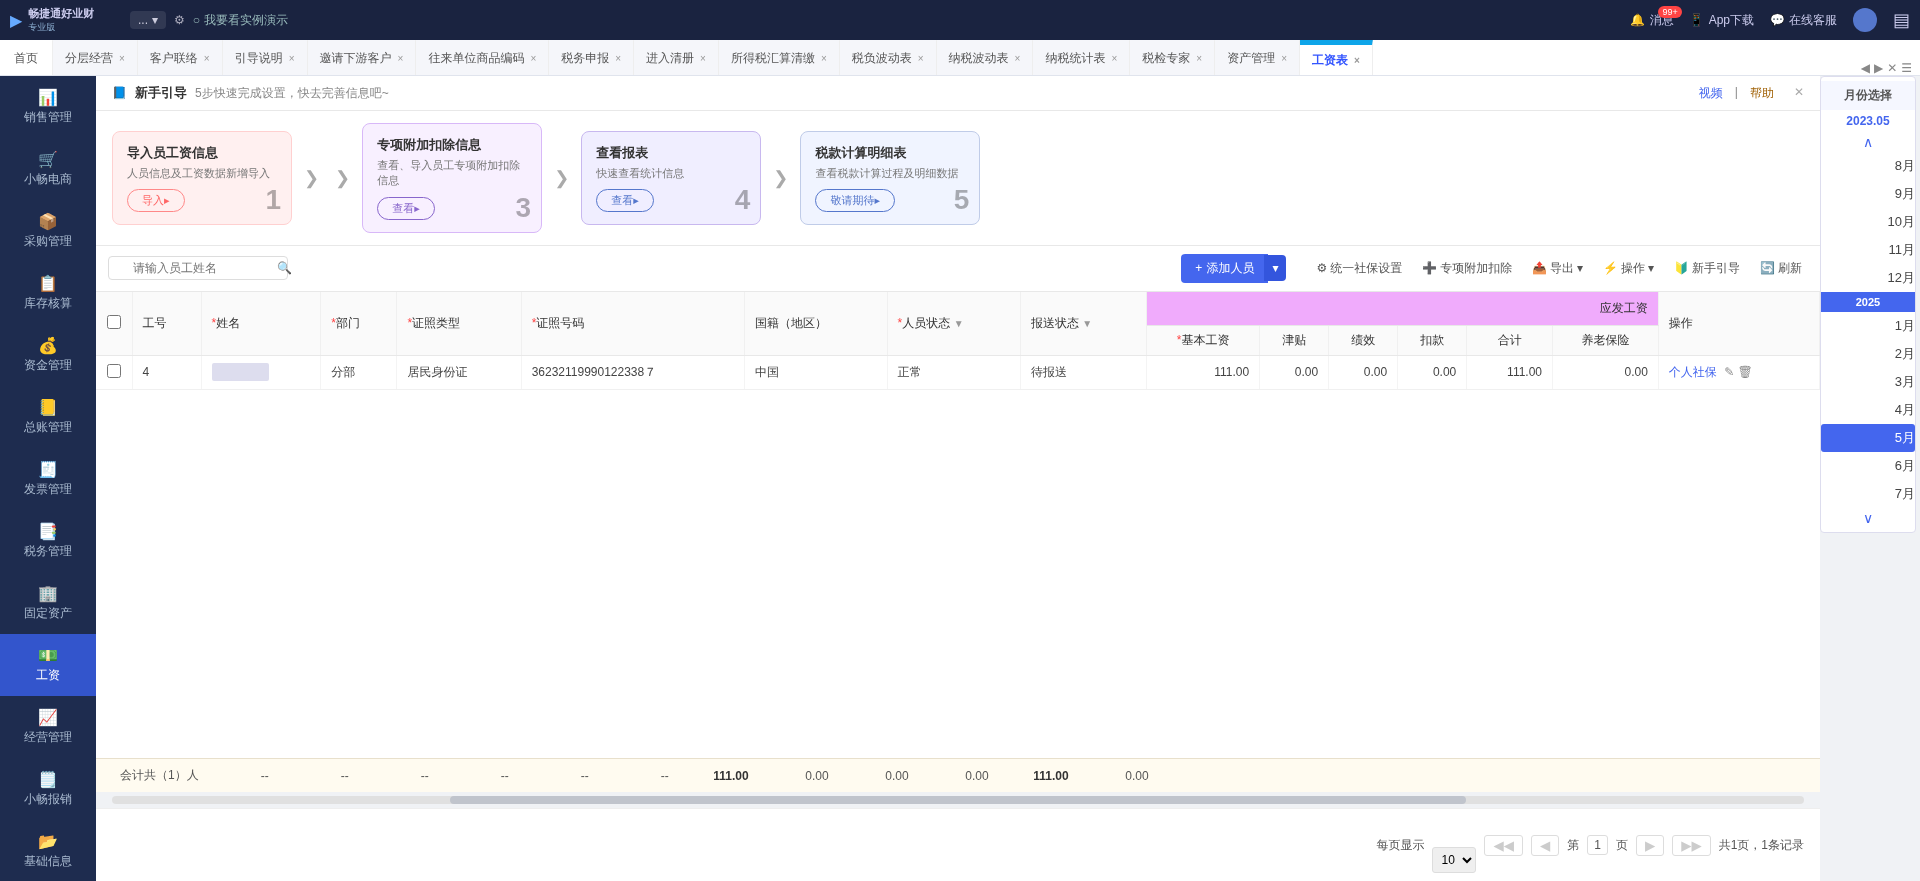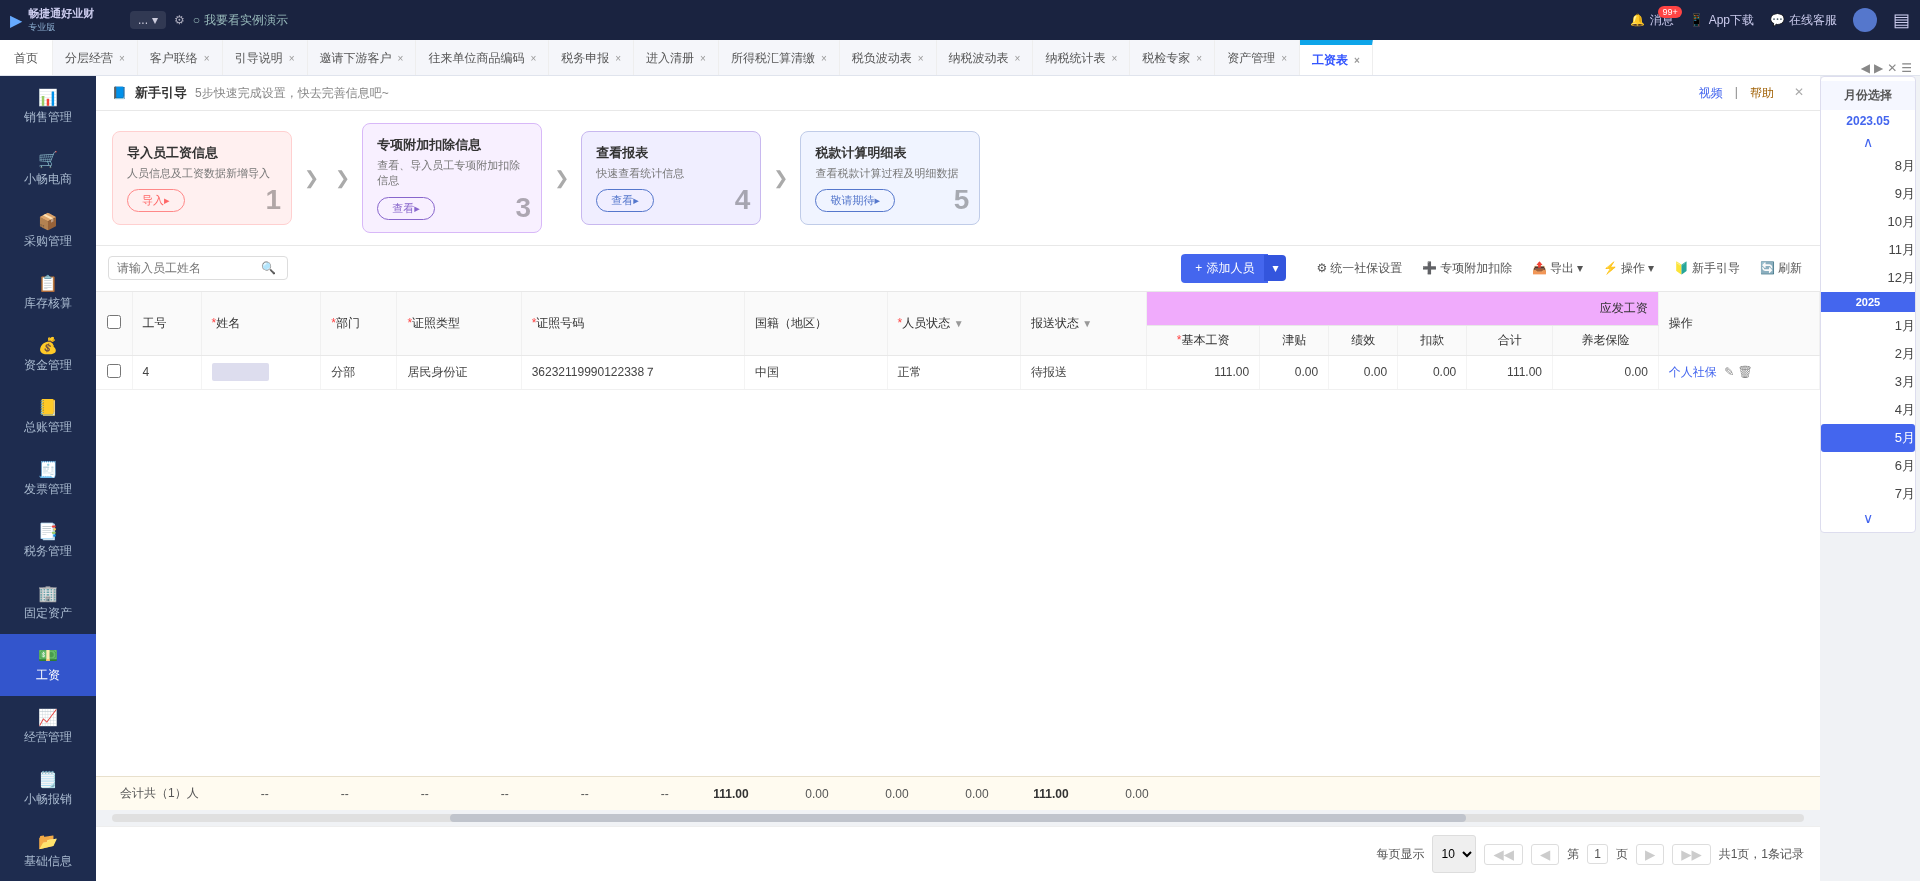--- a/index.html
+++ b/index.html
@@ -51,21 +51,21 @@
     .step-desc { font-size: 11px; color: #777; line-height: 1.4; margin-bottom: 8px; }
     .step-btn { display: inline-block; padding: 3px 14px; border-radius: 12px; font-size: 11px; cursor: pointer; border: 1px solid; }
     .step-btn.pink-btn { border-color: #ff8888; color: #ff6666; }
     .step-btn.green-btn { border-color: #44aa66; color: #44aa66; }
     .step-btn.purple-btn { border-color: #8866cc; color: #8866cc; }
     .step-btn.blue-btn { border-color: #5577cc; color: #5577cc; }
     .step-arrow { color: #aaa; font-size: 18px; padding: 0 4px; }
 
     
     .toolbar { background: #fff; padding: 8px 12px; display: flex; align-items: center; gap: 8px; border-bottom: 1px solid #e8e8e8; flex-shrink: 0; }
-    .search-box { display: flex; align-items: center; border: 1px solid #ddd; border-radius: 4px; padding: 4px 8px; gap: 4px; width: 180px; }
+    .search-box { display: flex; align-items: center; border: 1px solid #ddd; border-radius: 4px; padding: 4px 24px; gap: 4px; width: 180px; }
     .search-box input { border: none; outline: none; font-size: 12px; width: 140px; color: #999; }
     .add-btn { background: #4466ee; color: #fff; padding: 6px 14px; border-radius: 4px; cursor: pointer; font-size: 12px; display: flex; align-items: center; gap: 4px; }
     .add-btn-arrow { background: #3355dd; padding: 6px 8px; border-radius: 0 4px 4px 0; color: #fff; cursor: pointer; margin-left: -4px; }
     .toolbar-action { display: flex; align-items: center; gap: 3px; color: #555; font-size: 12px; cursor: pointer; padding: 4px 6px; border-radius: 3px; white-space: nowrap; }
 
     
     .table-wrap { flex: 1; overflow: auto; background: #fff; margin: 0; }
     table { width: 100%; border-collapse: collapse; font-size: 12px; }
     thead tr { background: #fafafa; }
     th { padding: 8px 10px; text-align: left; border-bottom: 1px solid #e8e8e8; border-right: 1px solid #f0f0f0; color: #333; font-weight: normal; white-space: nowrap; font-size: 12px; }
@@ -80,21 +80,21 @@
     .icon-edit { color: #888; cursor: pointer; }
     .icon-del { color: #888; cursor: pointer; }
 
     
     .table-footer { background: #fffbf0; border-top: 1px solid #e8e0cc; padding: 8px 12px; display: flex; align-items: center; font-size: 12px; color: #555; flex-shrink: 0; }
     .footer-cell { padding: 0 10px; min-width: 80px; text-align: right; }
     .footer-label { padding-left: 12px; }
 
     
     .pagination { background: #fff; border-top: 1px solid #eee; padding: 8px 16px; display: flex; align-items: center; justify-content: flex-end; gap: 8px; font-size: 12px; color: #555; flex-shrink: 0; }
-    .page-select { border: 1px solid #ddd; border-radius: 3px; padding: 10px 4px; font-size: 12px; }
+    .page-select { border: 1px solid #ddd; border-radius: 3px; padding: 4px 4px; font-size: 12px; margin-top: 30px; }
     .page-btn { padding: 2px 8px; border: 1px solid #ddd; border-radius: 3px; cursor: pointer; background: #fff; color: #555; }
     .page-btn.disabled { color: #ccc; cursor: default; }
     .page-num { border: 1px solid #ddd; border-radius: 3px; padding: 2px 6px; }
     .scrollbar-area { background: #f0f2f5; padding: 4px 16px; }
     .scroll-track { height: 8px; background: #e0e0e0; border-radius: 4px; position: relative; }
     .scroll-thumb { height: 8px; width: 60%; background: #c0c4cc; border-radius: 4px; position: absolute; left: 20%; }
 
     
     .month-panel { position: absolute; right: 0; top: 36px; width: 96px; background: #fff; border: 1px solid #e0e4ed; border-radius: 4px; box-shadow: 0 2px 8px rgba(0,0,0,0.12); z-index: 100; display: flex; flex-direction: column; align-items: center; padding: 4px 0; }
     .month-panel-title { font-size: 12px; color: #555; padding: 6px 0; font-weight: bold; background: #f5f7ff; width: 100%; text-align: center; }

